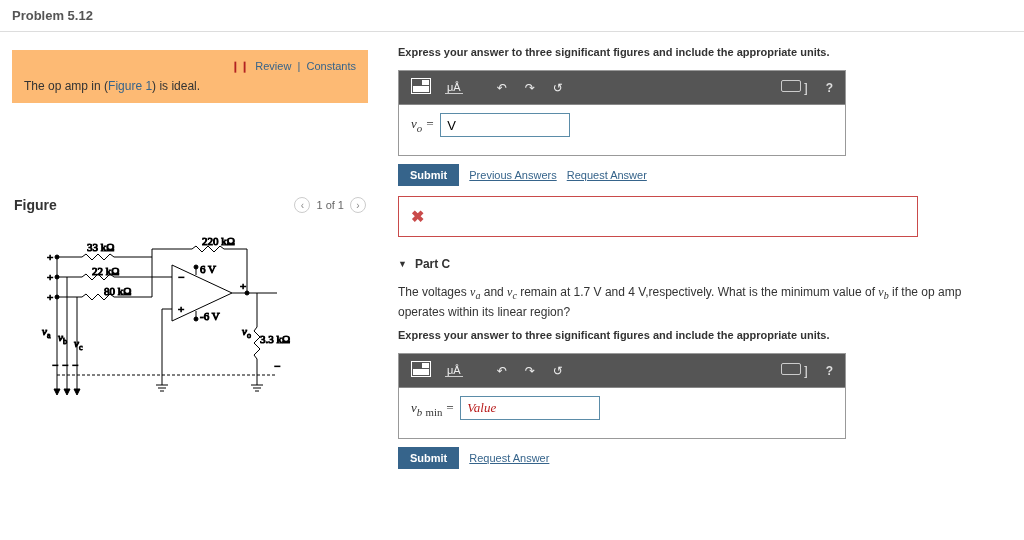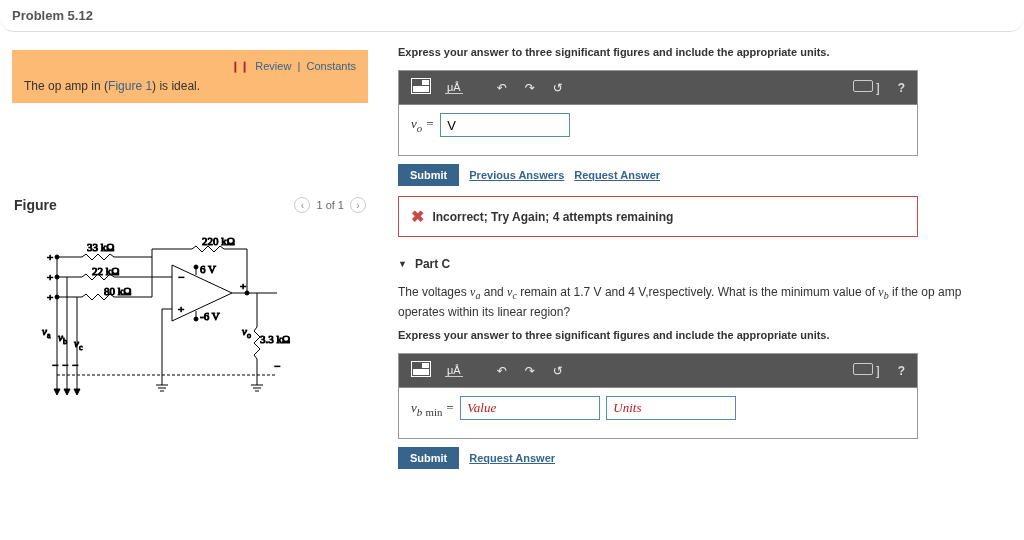--- a/index.html
+++ b/index.html
@@ -1,53 +1,53 @@
 <!DOCTYPE html>
 <html><head>
 <meta charset="utf-8">
 <style>
 * { box-sizing: border-box; margin: 0; padding: 0; }
 body { font-family: Arial, sans-serif; font-size: 12px; color: #333; background: #fff; }
-.header { padding: 8px 12px; font-weight: bold; font-size: 13px; color: #555; border-bottom: 1px solid #ddd; border-radius: 14px; }
+.header { padding: 8px 12px; font-weight: bold; font-size: 13px; color: #555; border-bottom: 1px solid #ddd; }
 .content { display: flex; }
 .left-col { width: 380px; padding: 12px; }
 .right-col { flex: 1; padding: 12px 18px; }
 .info-box { background: #fdba74; padding: 10px 12px; margin-top: 6px; }
 .info-top { text-align: right; color: #36648b; font-size: 11px; margin-bottom: 6px; }
 .info-top .bars { color: #b22222; }
 .link { color: #36648b; cursor: pointer; }
 .figure-block { margin-top: 90px; }
 .figure-head { display: flex; justify-content: space-between; align-items: center; padding: 4px 2px 8px; }
 .figure-head h3 { font-size: 14px; font-weight: bold; }
 .pager { display: flex; align-items: center; gap: 6px; color: #666; font-size: 11px; }
 .pager-btn { width: 16px; height: 16px; border: 1px solid #ccc; border-radius: 50%; display: inline-flex; align-items: center; justify-content: center; background: #fff; cursor: pointer; font-size: 10px; color: #888; }
 .circuit { padding: 14px 20px; }
 .circuit svg { display: block; }
 .part-hdr { display: flex; align-items: center; gap: 8px; padding: 6px 0; font-weight: bold; font-size: 12px; }
 .part-hdr::before { content: "▼"; font-size: 9px; color: #333; }
 .qtext { font-size: 12px; padding: 6px 0; line-height: 1.5; }
 .qtext i { font-style: italic; font-family: 'Times New Roman', serif; }
 .hint { font-weight: bold; font-size: 11px; padding: 2px 0 8px; }
-.answer-box { border: 1px solid #999; padding: 0 0 10px; width: 520px; margin: 4px 0 8px; }
+.answer-box { border: 1px solid #999; padding: 0 0 10px; width: 448px; margin: 4px 0 8px; }
 .toolbar { background: #555; padding: 5px 8px; display: flex; gap: 10px; align-items: center; color: #fff; border-bottom: 1px solid #888; }
 .tb-btn { color: #eee; font-size: 12px; cursor: pointer; padding: 2px 4px; }
 .tb-templ { width: 20px; height: 16px; border: 1px solid #fff; display: inline-block; position: relative; }
 .tb-templ::before { content: ""; position: absolute; top:1px; left:10px; width:7px; height:5px; background:#fff; }
 .tb-templ::after { content: ""; position: absolute; bottom:1px; left:1px; right:1px; height:6px; background:#fff; }
 .tb-ua { border-bottom: 1px solid #ccc; font-size: 11px; padding: 0 2px; }
 .tb-kbd { width: 20px; height: 12px; border: 1px solid #ccc; border-radius: 2px; display: inline-block; position: relative; }
 .tb-q { color: #ddd; font-weight: bold; }
 .input-row { display: flex; align-items: center; gap: 6px; padding: 8px 12px; }
 .input-row .lbl { font-family: 'Times New Roman', serif; font-style: italic; font-size: 13px; }
 .val-in { width: 140px; height: 24px; border: 1px solid #5b8ca8; padding: 0 6px; font-size: 13px; background: #fff; }
 .unit-in { width: 130px; height: 24px; border: 1px solid #5b8ca8; padding: 0 6px; font-size: 13px; background: #fff; }
 .placeholder { color: #b91c1c; font-style: italic; font-family: 'Times New Roman', serif; }
 .btn-row { display: flex; align-items: center; gap: 10px; margin: 4px 0 10px; }
 .submit { background: #36648b; color: #fff; border: none; padding: 5px 12px; font-size: 11px; font-weight: bold; cursor: pointer; }
-.link-sm { color: #36648b; font-size: 11px; text-decoration: underline; cursor: pointer; font-weight: bold; }
+.link-sm { color: #36648b; font-size: 11px; text-decoration: underline; cursor: pointer; font-weight: normal; }
 .alert { border: 1px solid #c94a4a; padding: 10px 12px; width: 520px; display: flex; align-items: center; gap: 8px; font-weight: bold; font-size: 12px; }
 .alert .x { color: #c94a4a; font-size: 16px; }
 .sep { height: 14px; }
 </style>
 </head>
 <body>
 
 <div class="header">Problem 5.12</div>
 
 <div class="content">
@@ -177,21 +177,20 @@
         <input class="unit-in" value="V" style="">
       </div>
     </div>
     <div class="btn-row">
       <button class="submit">Submit</button>
       <span class="link-sm">Previous Answers</span>
       <span class="link-sm">Request Answer</span>
     </div>
     <div class="alert">
       <span class="x">✖</span>
-      <span>Incorrect; Try Again; 4 attempts remaining</span>
     </div>
 
     <div class="sep"></div>
 
     <div class="part-hdr">
         <span>Part C</span>
       </div>
     <div class="qtext">
       <span>The voltages </span><i>v<sub>a</sub></i><span> and </span><i>v<sub>c</sub></i><span> remain at 1.7 V and 4 V,respectively. What is the minimum value of </span><i>v<sub>b</sub></i><span> if the op amp operates within its linear region?</span>
     </div>
@@ -204,21 +203,20 @@
         <span class="tb-btn">↶</span>
         <span class="tb-btn">↷</span>
         <span class="tb-btn">↺</span>
         <span style="flex:1"></span>
         <span class="tb-btn"><span class="tb-kbd"></span> <span>]</span></span>
         <span class="tb-btn tb-q">?</span>
       </div>
       <div class="input-row">
         <span class="lbl"><i>v<sub>b</sub></i> <sub style="font-style:normal">min</sub> =</span>
         <div class="val-in placeholder" style="display:flex;align-items:center">Value</div>
-        <div class="unit-in placeholder" style="display:flex;align-items:center">Units</div>
       </div>
     </div>
     <div class="btn-row">
       <button class="submit">Submit</button>
       <span class="link-sm">Request Answer</span>
     </div>
   </div>
 </div>
 
 </body></html>

